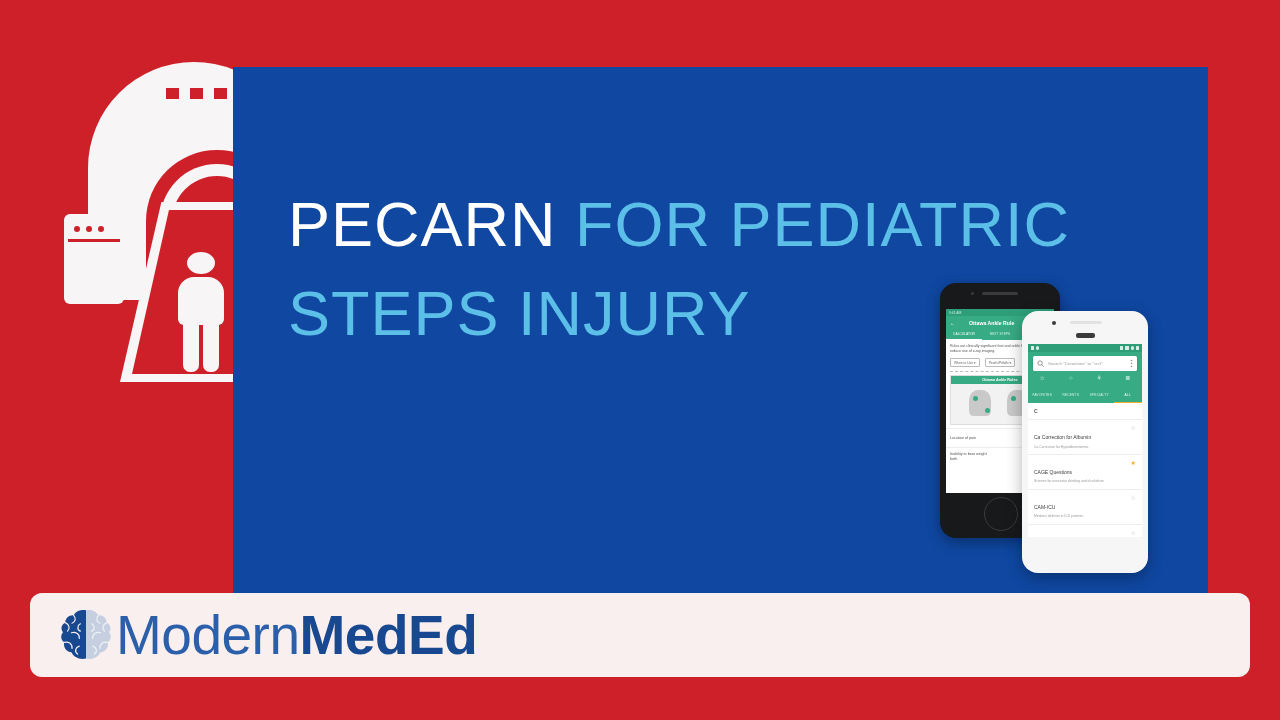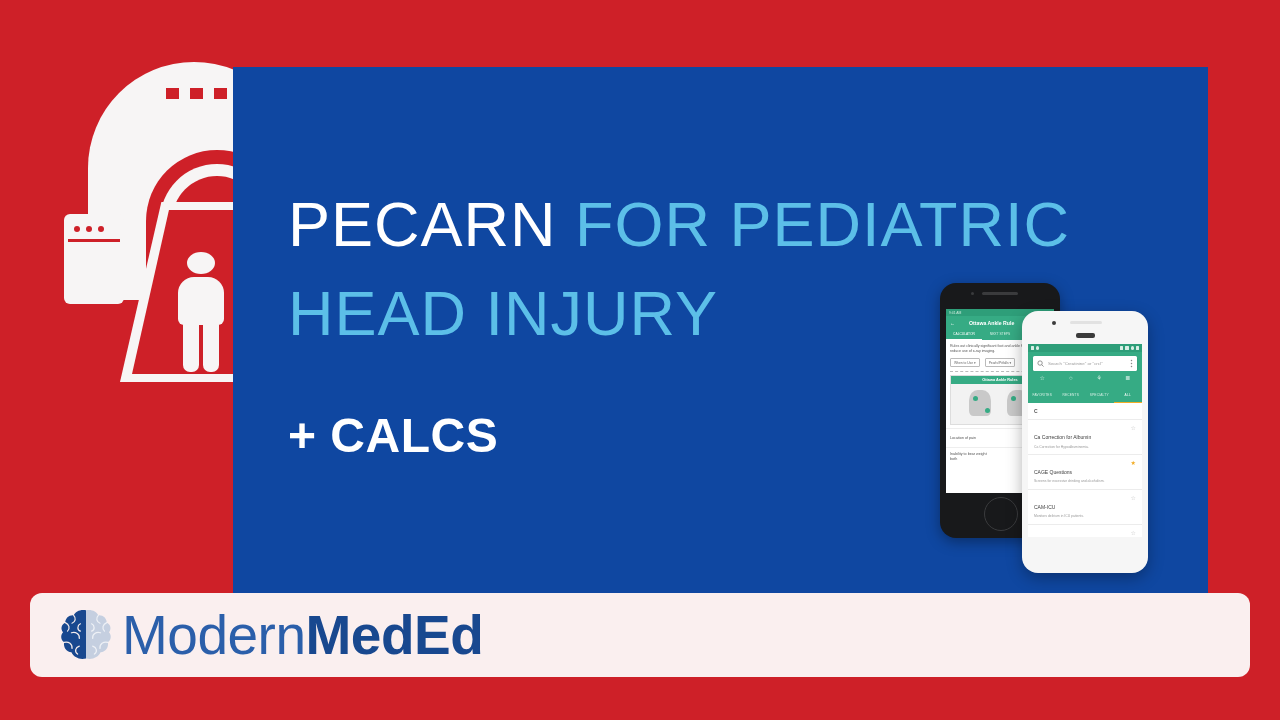--- a/index.html
+++ b/index.html
@@ -145,21 +145,21 @@
   .pl-item .st{font-size:6px;color:#c6c6c6;line-height:6px;}
   .pl-item .st.fav{color:#f2ad27;}
 
   
   #logo-bar{
     position:absolute;left:30px;top:593px;width:1220px;height:84px;
     background:#faefef;border-radius:12px;
     display:flex;align-items:center;
   }
   #brain-icon{margin-left:28px;width:56px;height:56px;flex:none;}
-  #logo-text{margin-left:8px;font-size:55px;line-height:56px;letter-spacing:-0.5px;white-space:nowrap;text-align:right;}
+  #logo-text{margin-left:2px;font-size:55px;line-height:56px;letter-spacing:-0.5px;white-space:nowrap;text-align:right;}
   .lt-thin{color:#2b5faa;font-weight:300;}
   .lt-bold{color:#18488f;font-weight:700;}
 </style>
 </head>
 <body>
 
 <div id="ct-icon">
   <div class="ct-gantry"></div>
   <div class="ct-leds">
       <i></i>
@@ -186,25 +186,24 @@
     <div class="ct-console-line"></div>
   </div>
 </div>
 
 <div id="blue-panel"></div>
 
 <div id="headline">
   <span class="hl-strong">PECARN</span>
   <span class="hl-light">FOR PEDIATRIC</span>
   <br>
-  <span class="hl-light">HEAD INJURY</span>
+  <span class="hl-light">STEPS INJURY</span>
 </div>
 
 <div id="subhead">
-  <div>+ CALCS</div>
 </div>
 
 <div id="phones">
 
   <div class="phone-dark">
     <div class="pd-cam"></div>
     <div class="pd-speaker"></div>
     <div class="pd-screen">
       <div class="pd-status">
         <span>9:41 AM</span>

